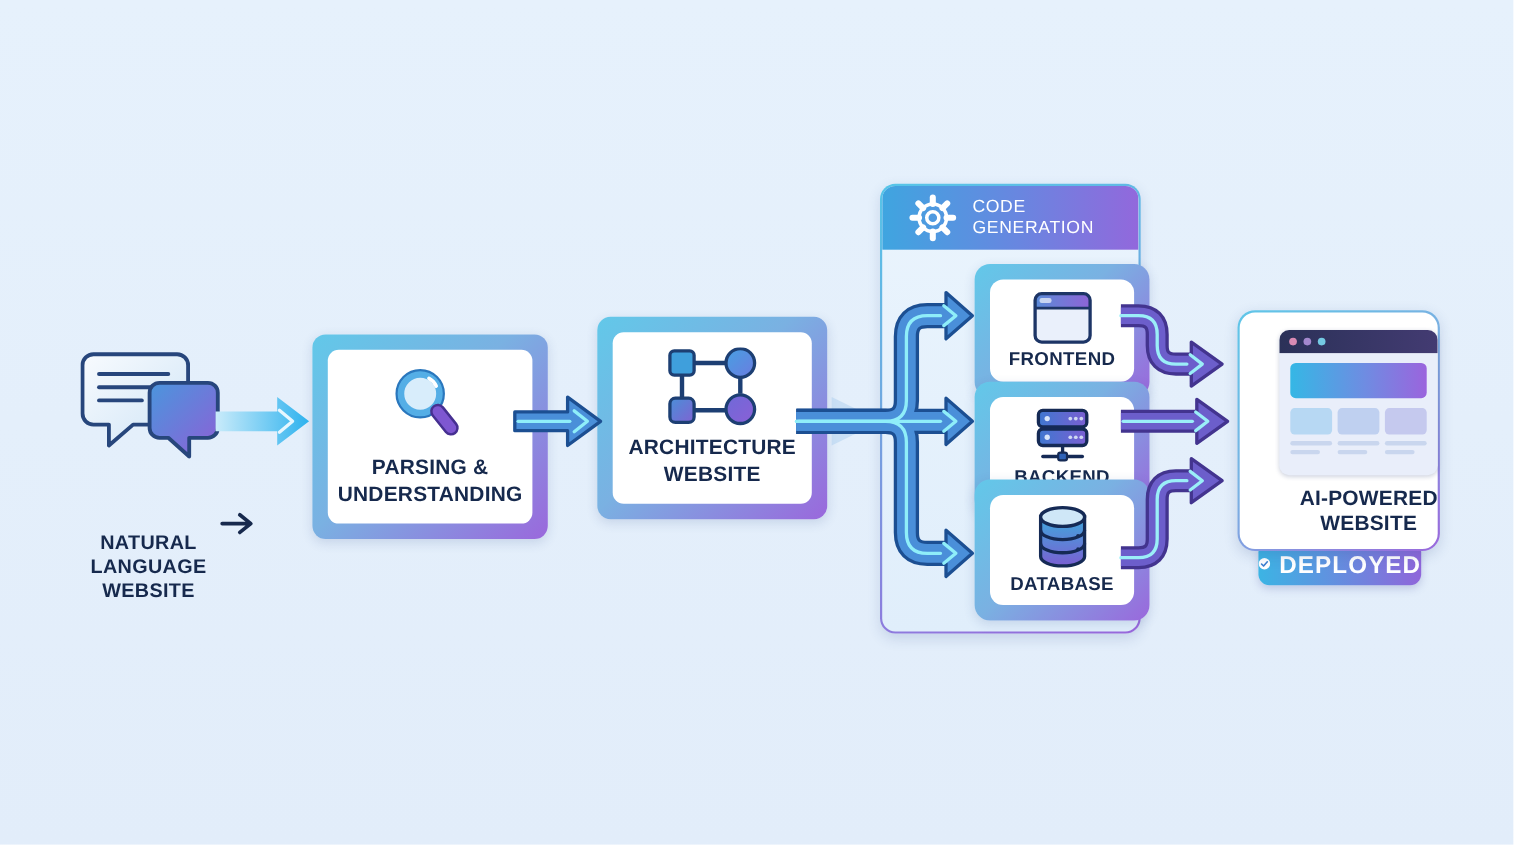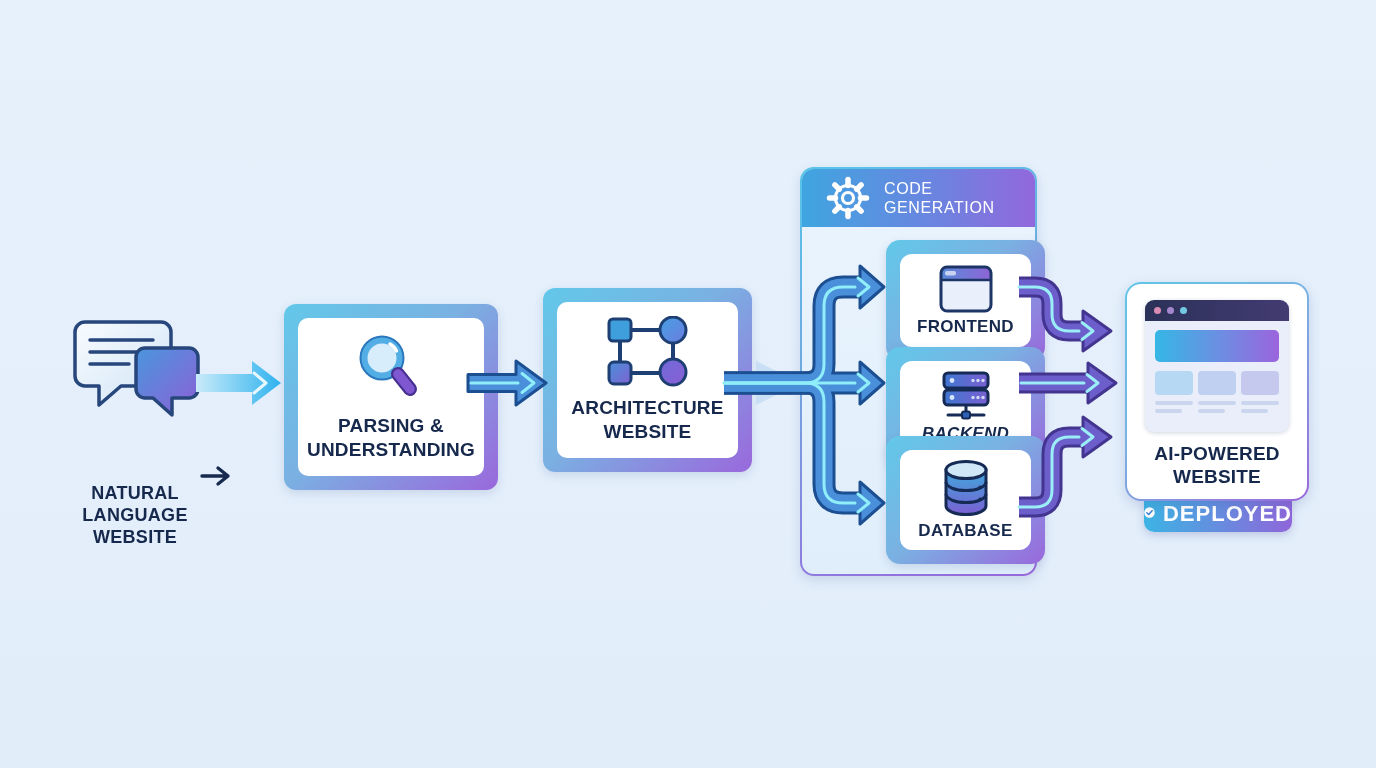--- a/index.html
+++ b/index.html
@@ -29,21 +29,21 @@
   .panel-in{width:100%;height:100%;border-radius:12px;overflow:hidden;
     background:linear-gradient(180deg,#eaf4fd 0%,#e0eefb 100%);box-sizing:border-box;}
   .panel-head{height:58px;display:flex;align-items:center;padding-left:24px;gap:14px;
     background:linear-gradient(90deg,#3fa5e0 0%,#6a85e0 55%,#9268dc 100%);}
   .panel-head-text{color:#ffffff;font-weight:400;font-size:16px;line-height:19px;letter-spacing:.6px;}
   
   .card{left:1125px;top:282px;width:180px;height:215px;padding:2px;border-radius:16px;
     background:linear-gradient(140deg,#5fc6e8 0%,#7ab1e2 45%,#9a68dc 100%);
     box-shadow:0 4px 12px rgba(50,80,140,.18);position:absolute;z-index:2;}
   .card-in{width:100%;height:100%;background:#fff;border-radius:14px;box-sizing:border-box;
-    display:flex;flex-direction:column;align-items:center;padding-top:16px;}
+    display:flex;flex-direction:column;align-items:flex-end;padding-top:16px;}
   .browser{width:144px;height:132px;border-radius:9px;overflow:hidden;background:#e9eefa;
     box-shadow:0 1px 4px rgba(40,60,110,.22);}
   .browser-bar{height:21px;background:linear-gradient(90deg,#2b3158,#433b72);
     display:flex;align-items:center;gap:6px;padding-left:9px;}
   .dot{width:7px;height:7px;border-radius:50%;}
   .dot-pink{background:#d98bb4;}
   .dot-purple{background:#a488cd;}
   .dot-cyan{background:#74c9e2;}
   .hero{margin:9px 10px 0 10px;height:32px;border-radius:5px;
     background:linear-gradient(90deg,#35b7e5,#6f8ce2 55%,#9b64dd);}
@@ -182,21 +182,21 @@
         <path d="M8,2 h38 a6,6 0 0 1 6,6 v7 H2 V8 a6,6 0 0 1 6,-6 Z" fill="url(#gWin)"></path>
         <rect x="6" y="6" width="11" height="4.5" rx="2" fill="rgba(255,255,255,0.65)"></rect>
         <rect x="2" y="2" width="50" height="44" rx="6" fill="none" stroke="#1d3566" stroke-width="3"></rect>
         <line x1="2" y1="15" x2="52" y2="15" stroke="#1d3566" stroke-width="2.5"></line>
       </svg>
       <div class="box-label-sm">FRONTEND</div>
     </div>
   </div>
 
   <div class="gbox" style="left:886px;top:347px;width:131px;height:93px;border-radius:14px;">
-    <div class="gbox-in" style="border-radius:12px;font-style:italic;">
+    <div class="gbox-in" style="border-radius:12px;">
       <svg width="54" height="50" viewBox="0 0 54 50" style="margin-bottom:3px;">
         <defs>
           <linearGradient id="gSrv" x1="0" y1="0" x2="1" y2="0">
             <stop offset="0" stop-color="#3f77d0"></stop>
               <stop offset="1" stop-color="#7a5fd2"></stop>
           </linearGradient>
         </defs>
         <rect x="5" y="2" width="44" height="15" rx="4" fill="url(#gSrv)" stroke="#152a55" stroke-width="3"></rect>
         <rect x="5" y="19" width="44" height="15" rx="4" fill="url(#gSrv)" stroke="#152a55" stroke-width="3"></rect>
         <circle cx="13" cy="9.5" r="2.4" fill="#d8e6fa"></circle>

